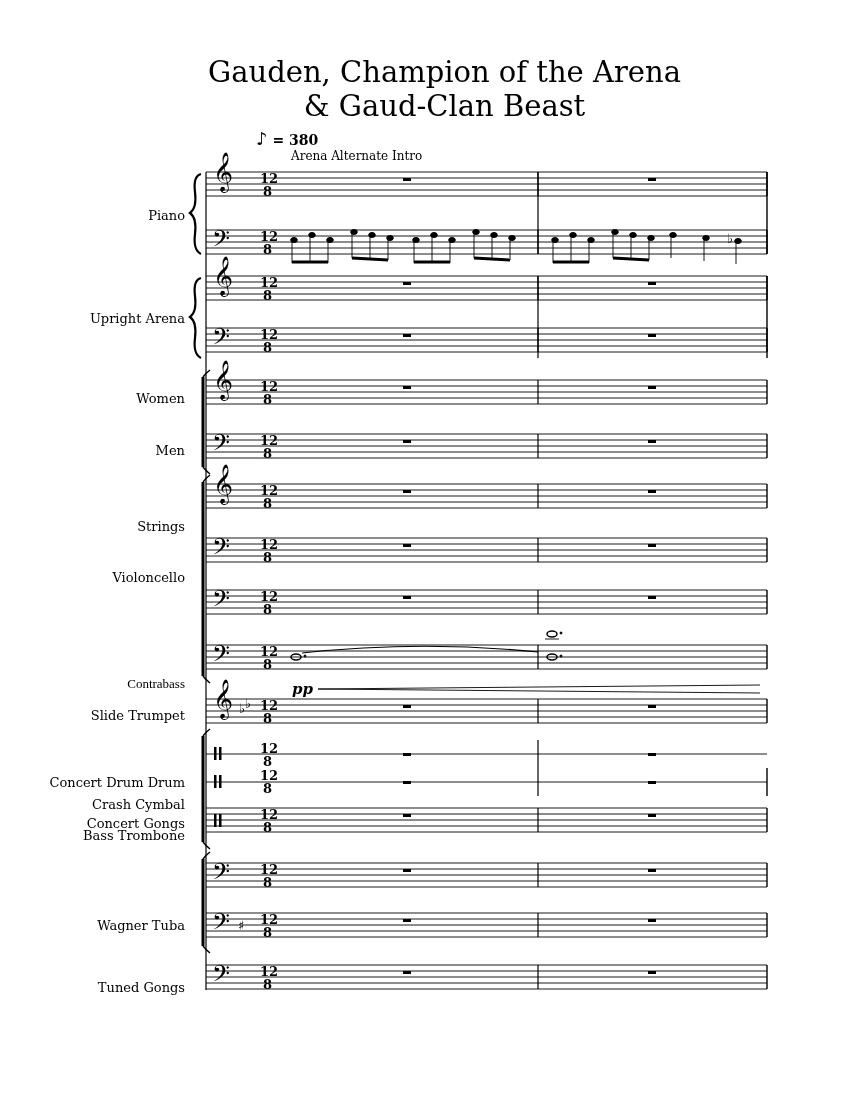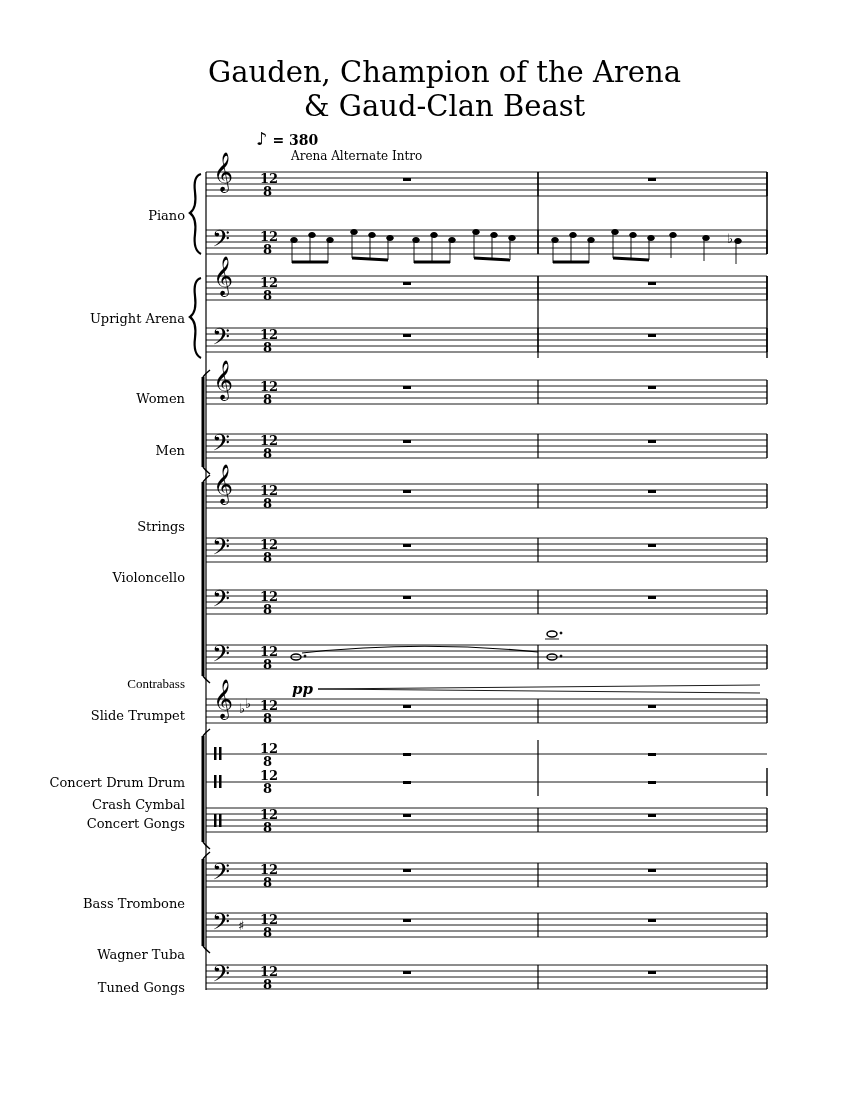--- a/index.html
+++ b/index.html
@@ -27,22 +27,22 @@
 <div class="label" style="top:311px;">Upright Arena</div>
 <div class="label" style="top:391px;">Women</div>
 <div class="label" style="top:443px;">Men</div>
 <div class="label" style="top:519px;">Strings</div>
 <div class="label" style="top:570px;">Violoncello</div>
 <div class="label" style="top:676px;font-family:Liberation Serif, serif;">Contrabass</div>
 <div class="label" style="top:708px;">Slide Trumpet</div>
 <div class="label" style="top:777px;margin-top:20px;">Crash Cymbal</div>
 <div class="label" style="top:775px;">Concert Drum Drum</div>
 <div class="label" style="top:816px;">Concert Gongs</div>
-<div class="label" style="top:896px;">Bass Trombone</div>
-<div class="label" style="top:947px;">Wagner Tuba</div>
+<div class="label" style="top:828px;">Bass Trombone</div>
+<div class="label" style="top:918px;">Wagner Tuba</div>
 <div class="label" style="top:980px;">Tuned Gongs</div>
 
 <div class="dyn">pp</div>
 
 <svg class="score" width="850" height="1100" viewBox="0 0 850 1100" xmlns="http://www.w3.org/2000/svg">
   <defs>
     <g id="staff5">
       <line x1="0" y1="0" x2="561" y2="0" stroke="#000" stroke-width="0.9"></line>
       <line x1="0" y1="6" x2="561" y2="6" stroke="#000" stroke-width="0.9"></line>
       <line x1="0" y1="12" x2="561" y2="12" stroke="#000" stroke-width="0.9"></line>

